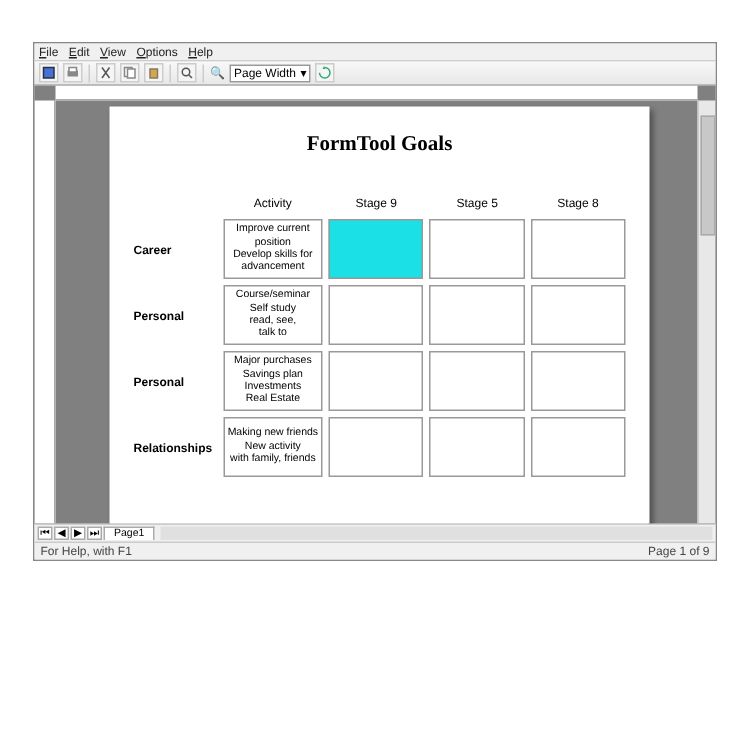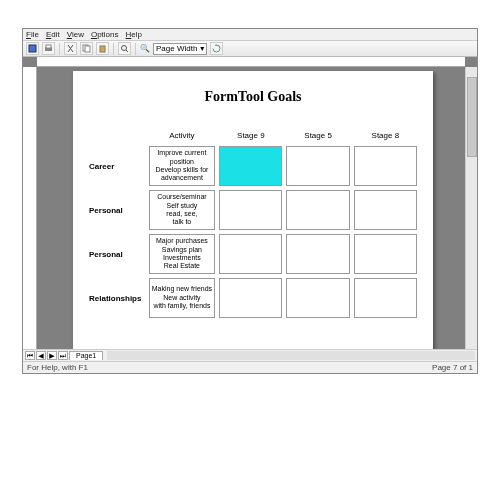--- a/index.html
+++ b/index.html
@@ -159,16 +159,16 @@
     <div class="tab-nav">⏮</div>
     <div class="tab-nav">◀</div>
     <div class="tab-nav">▶</div>
     <div class="tab-nav">⏭</div>
     <div class="tab">Page1</div>
     <div class="tab-scroll"></div>
   </div>
 
   <div class="statusbar">
     <span>For Help, with F1</span>
-    <span>Page 7 of 1</span>
+    <span>Page 1 of 9</span>
   </div>
 
 </div>
 
 </body></html>

